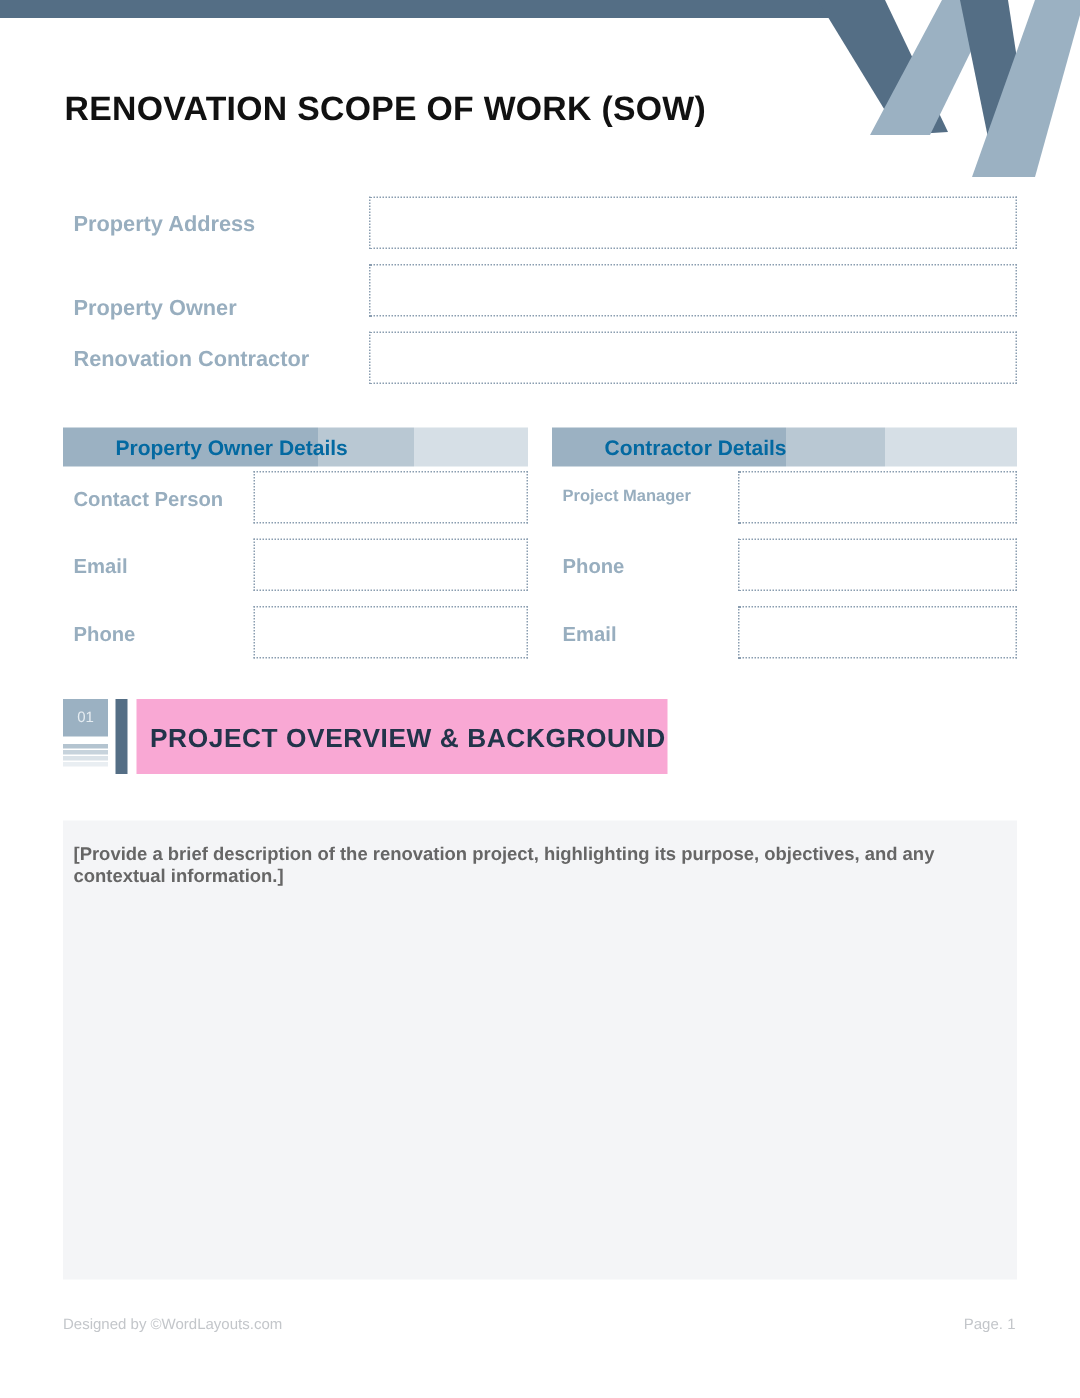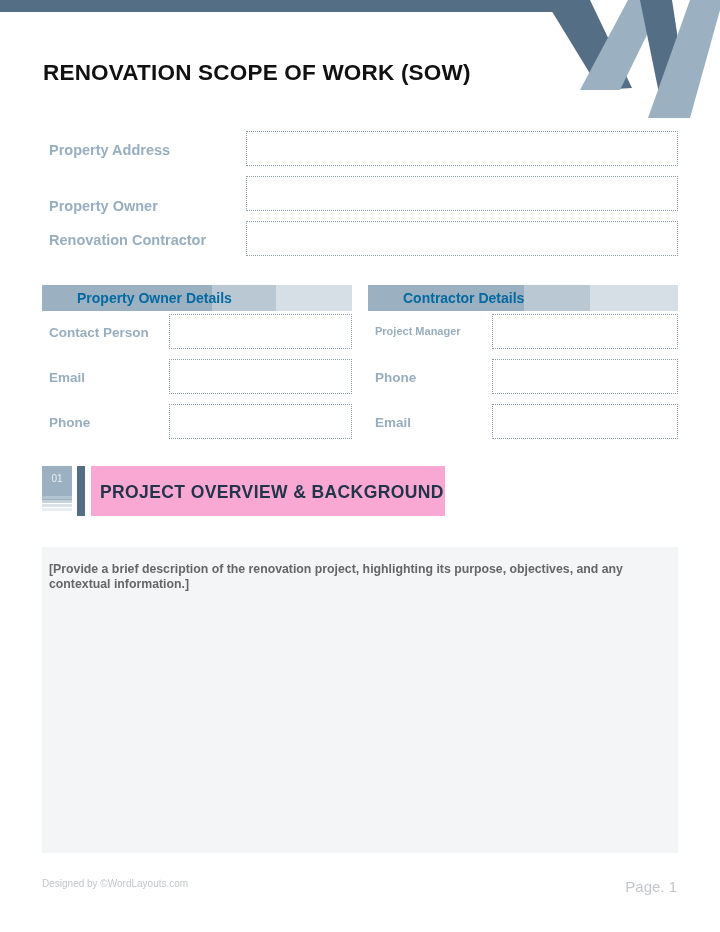--- a/index.html
+++ b/index.html
@@ -9,31 +9,31 @@
   .logo { position:absolute; left:0; top:0; width:720px; height:130px; }
   .title { position:absolute; left:43px; top:60px; font-size:22.5px; font-weight:bold; color:#111;
            letter-spacing:0.2px; margin:0;text-align:center; }
   .lbl { position:absolute; color:#98aebf; font-weight:bold; font-size:14.5px; }
   .box { position:absolute; border:1px dotted #8a9db0; background:#fff; box-sizing:border-box; }
   .sec-head { position:absolute; height:26px; top:285px; }
   .sec-head .s1 { position:absolute; left:0; top:0; height:26px; background:#9bb1c2; }
   .sec-head .s2 { position:absolute; top:0; height:26px; background:#b9c8d3; }
   .sec-head .s3 { position:absolute; top:0; height:26px; background:#d6dfe6; }
   .sec-head .txt { position:absolute; left:7px; top:5px; color:#0369a1; font-weight:bold; font-size:14px; white-space:nowrap;margin-left:28px; }
-  .num-box { position:absolute; left:42px; top:466px; width:30px; height:37px; background:#9bb1c2;
+  .num-box { position:absolute; left:42px; top:466px; width:30px; height:25px; background:#9bb1c2;
              color:#e6edf2; font-size:10px; text-align:center; line-height:25px; }
   .stripes { position:absolute; left:42px; top:496px; width:30px; height:20px; }
   .stripes div { height:3px; margin-bottom:1px; }
   .vbar { position:absolute; left:77px; top:466px; width:8px; height:50px; background:#546e85; }
   .ov-head { position:absolute; left:91px; top:466px; width:354px; height:50px; background:#f9a8d4; }
   .ov-head span { position:absolute; left:9px; top:16px; color:#22344a; font-weight:bold; font-size:17.5px; letter-spacing:0.4px; white-space:nowrap; }
   .desc { position:absolute; left:42px; top:547px; width:636px; height:306px; background:#f4f5f7; box-sizing:border-box;
           padding:15px 8px 0 7px; color:#666; font-size:12.3px; line-height:15px;font-weight:bold; }
   .footer-l { position:absolute; left:42px; top:878px; color:#c3c6ca; font-size:10px; }
-  .footer-r { position:absolute; right:43px; top:878px; color:#c3c6ca; font-size:15px; }
+  .footer-r { position:absolute; right:43px; top:878px; color:#c3c6ca; font-size:10px; }
 </style>
 </head>
 <body>
 
 <div class="topbar"></div>
 <svg class="logo" viewBox="0 0 720 130">
   <polygon points="545,0 590,0 632,88 600,90" fill="#546e85"></polygon>
   <polygon points="580,90 628,0 664,0 620,90" fill="#9bb1c2"></polygon>
   <polygon points="640,0 672,0 690,118 664,118" fill="#546e85"></polygon>
   <polygon points="648,118 690,0 720,0 720,10 690,118" fill="#9bb1c2"></polygon>

